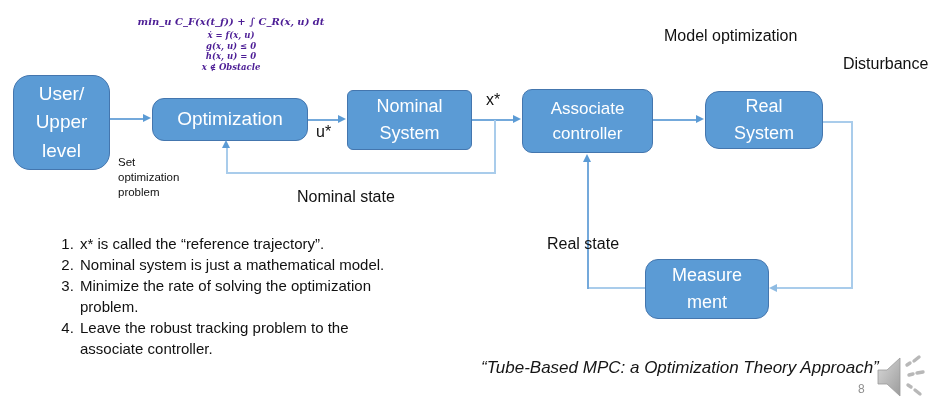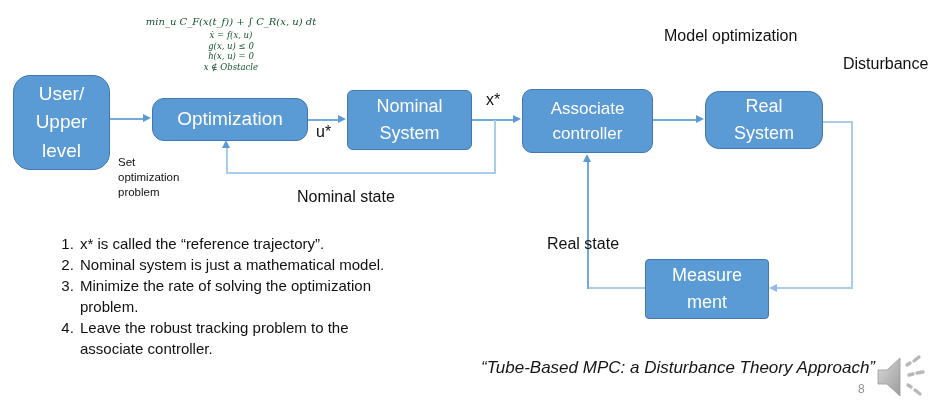--- a/index.html
+++ b/index.html
@@ -1,35 +1,35 @@
 <!DOCTYPE html>
 <html><head>
 <meta charset="utf-8">
 <style>
   html,body{margin:0;padding:0;background:#fff;}
   .slide{position:relative;width:943px;height:414px;background:#ffffff;
          font-family:"Liberation Sans",sans-serif;overflow:hidden;color:#1a1a1a;}
 
   
   .formula{position:absolute;left:124px;top:14px;width:214px;text-align:center;
-           font-family:"DejaVu Serif",serif;font-style:italic;font-weight:normal;
-           color:#14532d;}
+           font-family:"DejaVu Serif",serif;font-style:italic;font-weight:bold;
+           color:#4c1d95;}
   .formula .f1{font-size:10px;line-height:16px;}
   .formula .fs{font-size:8.5px;line-height:10.5px;}
 
   
   .block{position:absolute;background:#5B9BD5;border:1.6px solid #4476AE;
          color:#ffffff;display:flex;align-items:center;justify-content:center;
          text-align:center;white-space:pre-line;line-height:1.5;box-sizing:border-box;}
   .b-user{left:13px;top:75px;width:97px;height:95px;border-radius:17px;font-size:19px;}
   .b-opt{left:152px;top:98px;width:156px;height:43px;border-radius:12px;font-size:19px;}
   .b-nom{left:347px;top:90px;width:125px;height:60px;border-radius:6px;font-size:18px;}
   .b-assoc{left:522px;top:89px;width:131px;height:64px;border-radius:10px;font-size:17px;}
   .b-real{left:705px;top:91px;width:118px;height:58px;border-radius:14px;font-size:18px;}
-  .b-meas{left:645px;top:259px;width:124px;height:60px;border-radius:4px;font-size:18px;}
+  .b-meas{left:645px;top:259px;width:124px;height:60px;border-radius:13px;font-size:18px;}
 
   
   .ln{position:absolute;background:#A9CCEB;}
   .ln.med{background:#74A9DB;}
   .ah{position:absolute;width:0;height:0;}
   .ah.r{border-top:4.5px solid transparent;border-bottom:4.5px solid transparent;
         border-left:8px solid #5B9BD5;}
   .ah.u{border-left:4.5px solid transparent;border-right:4.5px solid transparent;
         border-bottom:8px solid #5B9BD5;}
   .ah.l{border-top:4.5px solid transparent;border-bottom:4.5px solid transparent;
@@ -114,21 +114,21 @@
 
   <div class="notes">
     <ol>
       <li>x* is called the “reference trajectory”.</li>
       <li>Nominal system is just a mathematical model.</li>
       <li>Minimize the rate of solving the optimization problem.</li>
       <li>Leave the robust tracking problem to the associate controller.</li>
     </ol>
   </div>
 
-  <div class="quote">“Tube-Based MPC: a Disturbance Theory Approach”</div>
+  <div class="quote">“Tube-Based MPC: a Optimization Theory Approach”</div>
 
   <svg class="speaker" viewBox="0 0 52 48">
     <defs>
       <linearGradient id="spkg" x1="0" y1="0" x2="1" y2="1">
         <stop offset="0" stop-color="#d9d9d9"></stop>
         <stop offset="1" stop-color="#9c9c9c"></stop>
       </linearGradient>
     </defs>
     <polygon points="2,16 11,16 24,4 24,42 11,30 2,30" fill="url(#spkg)" stroke="#9a9a9a" stroke-width="0.8"></polygon>
     <g stroke="#b8b8b8" stroke-width="3.4" stroke-linecap="round">

